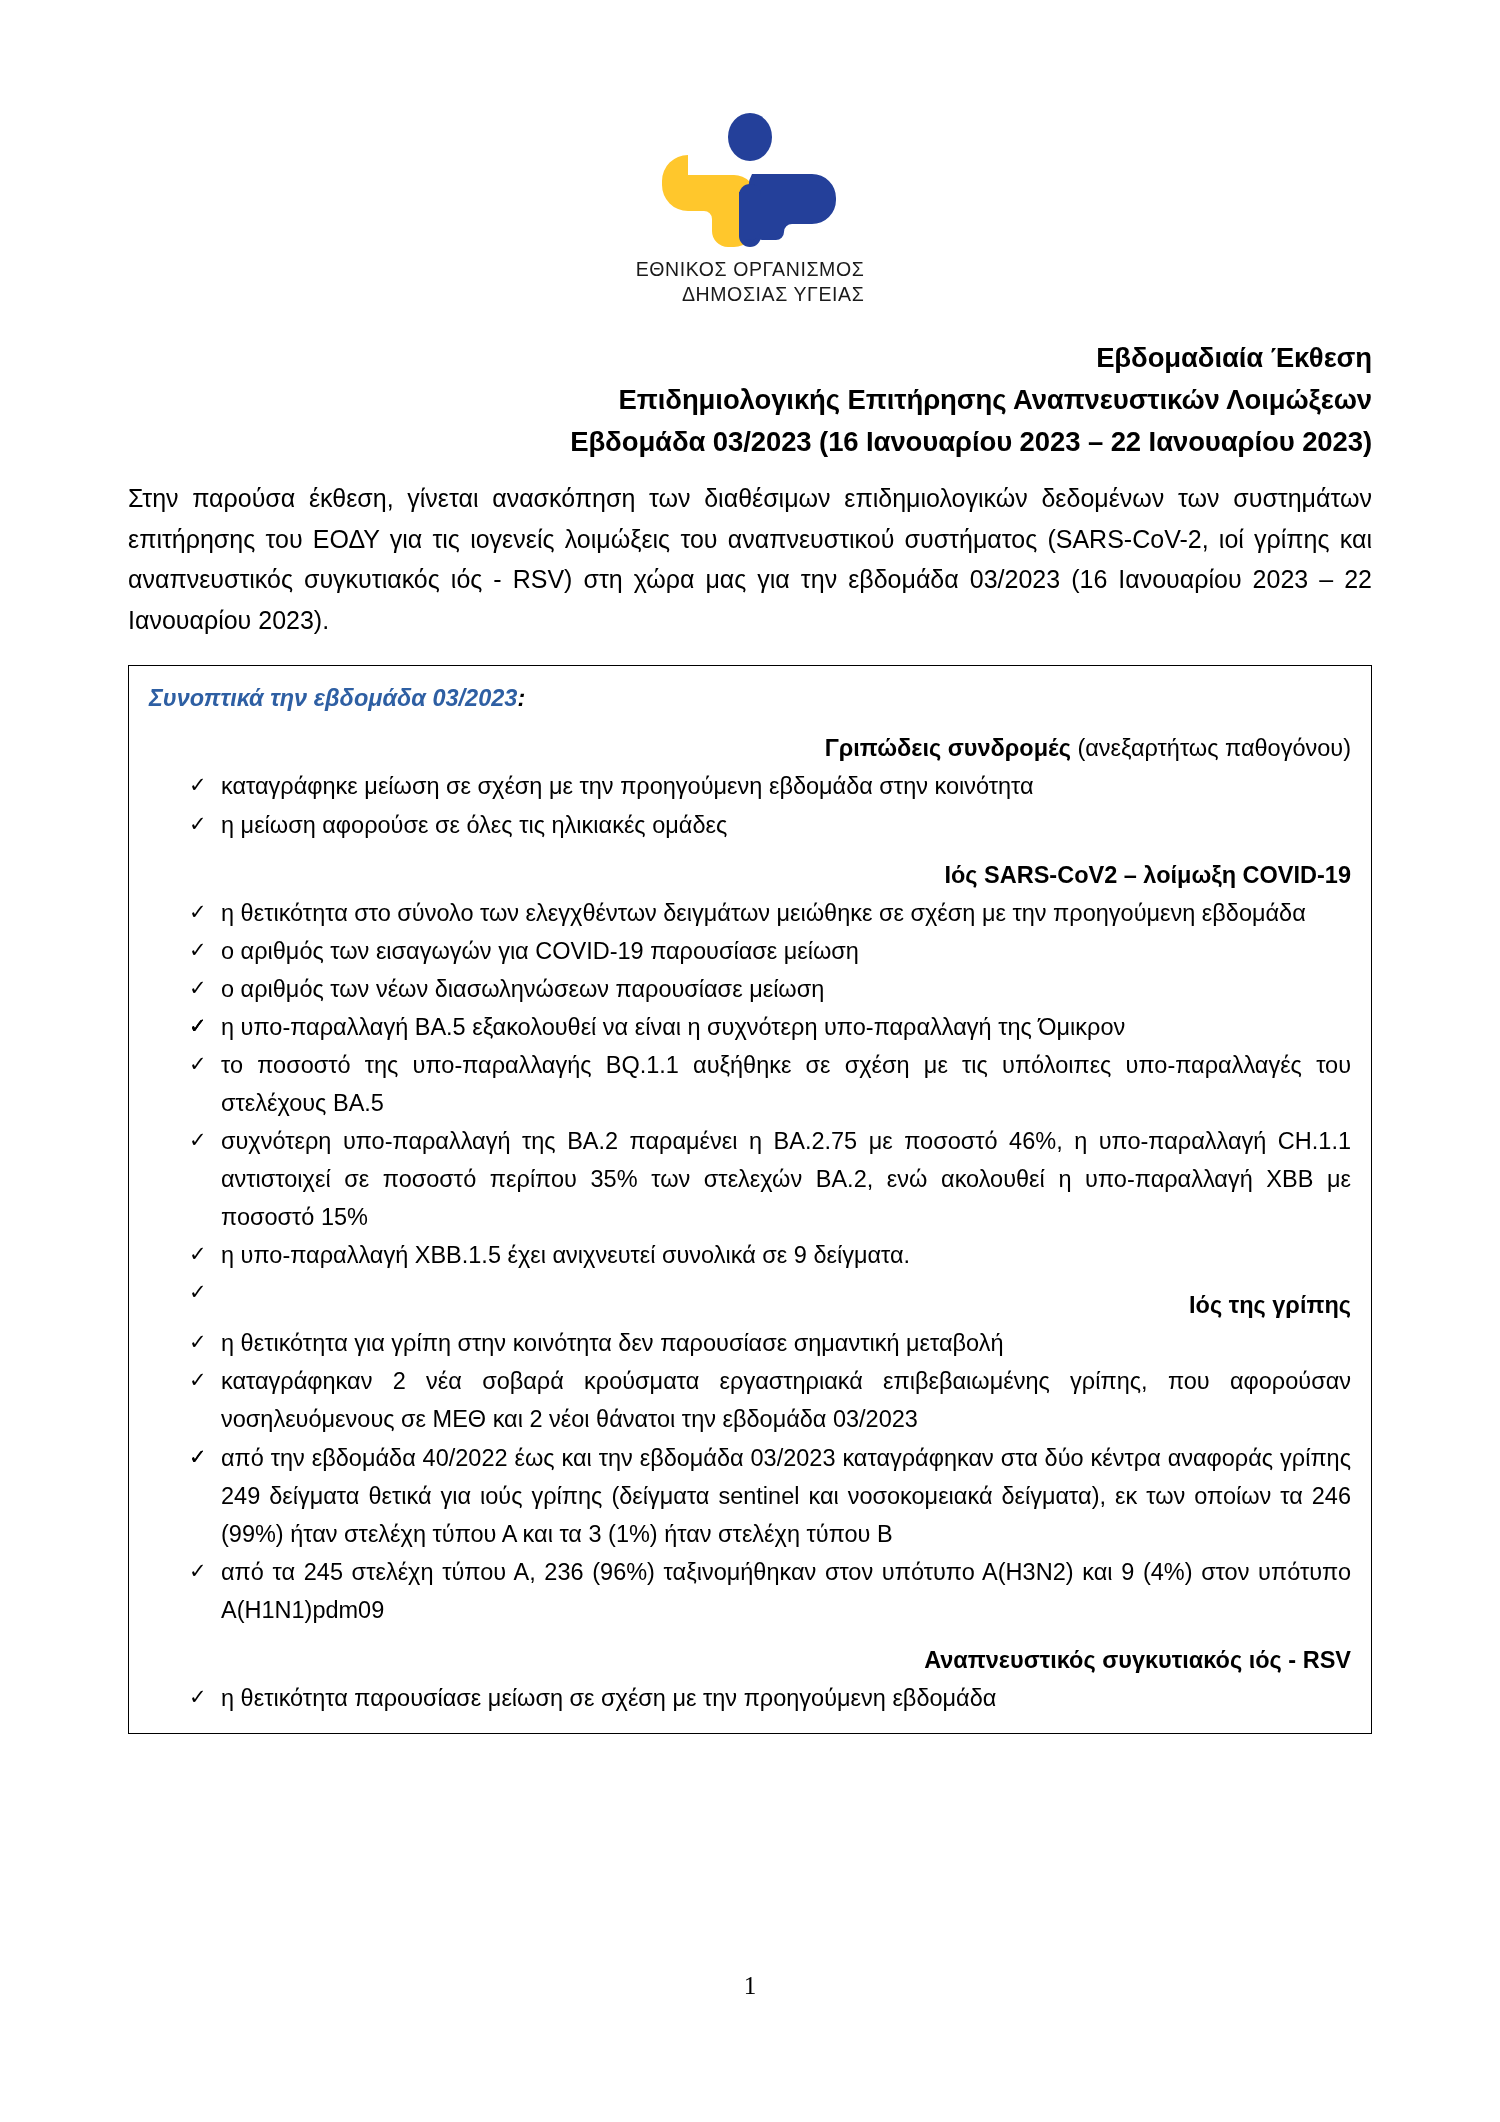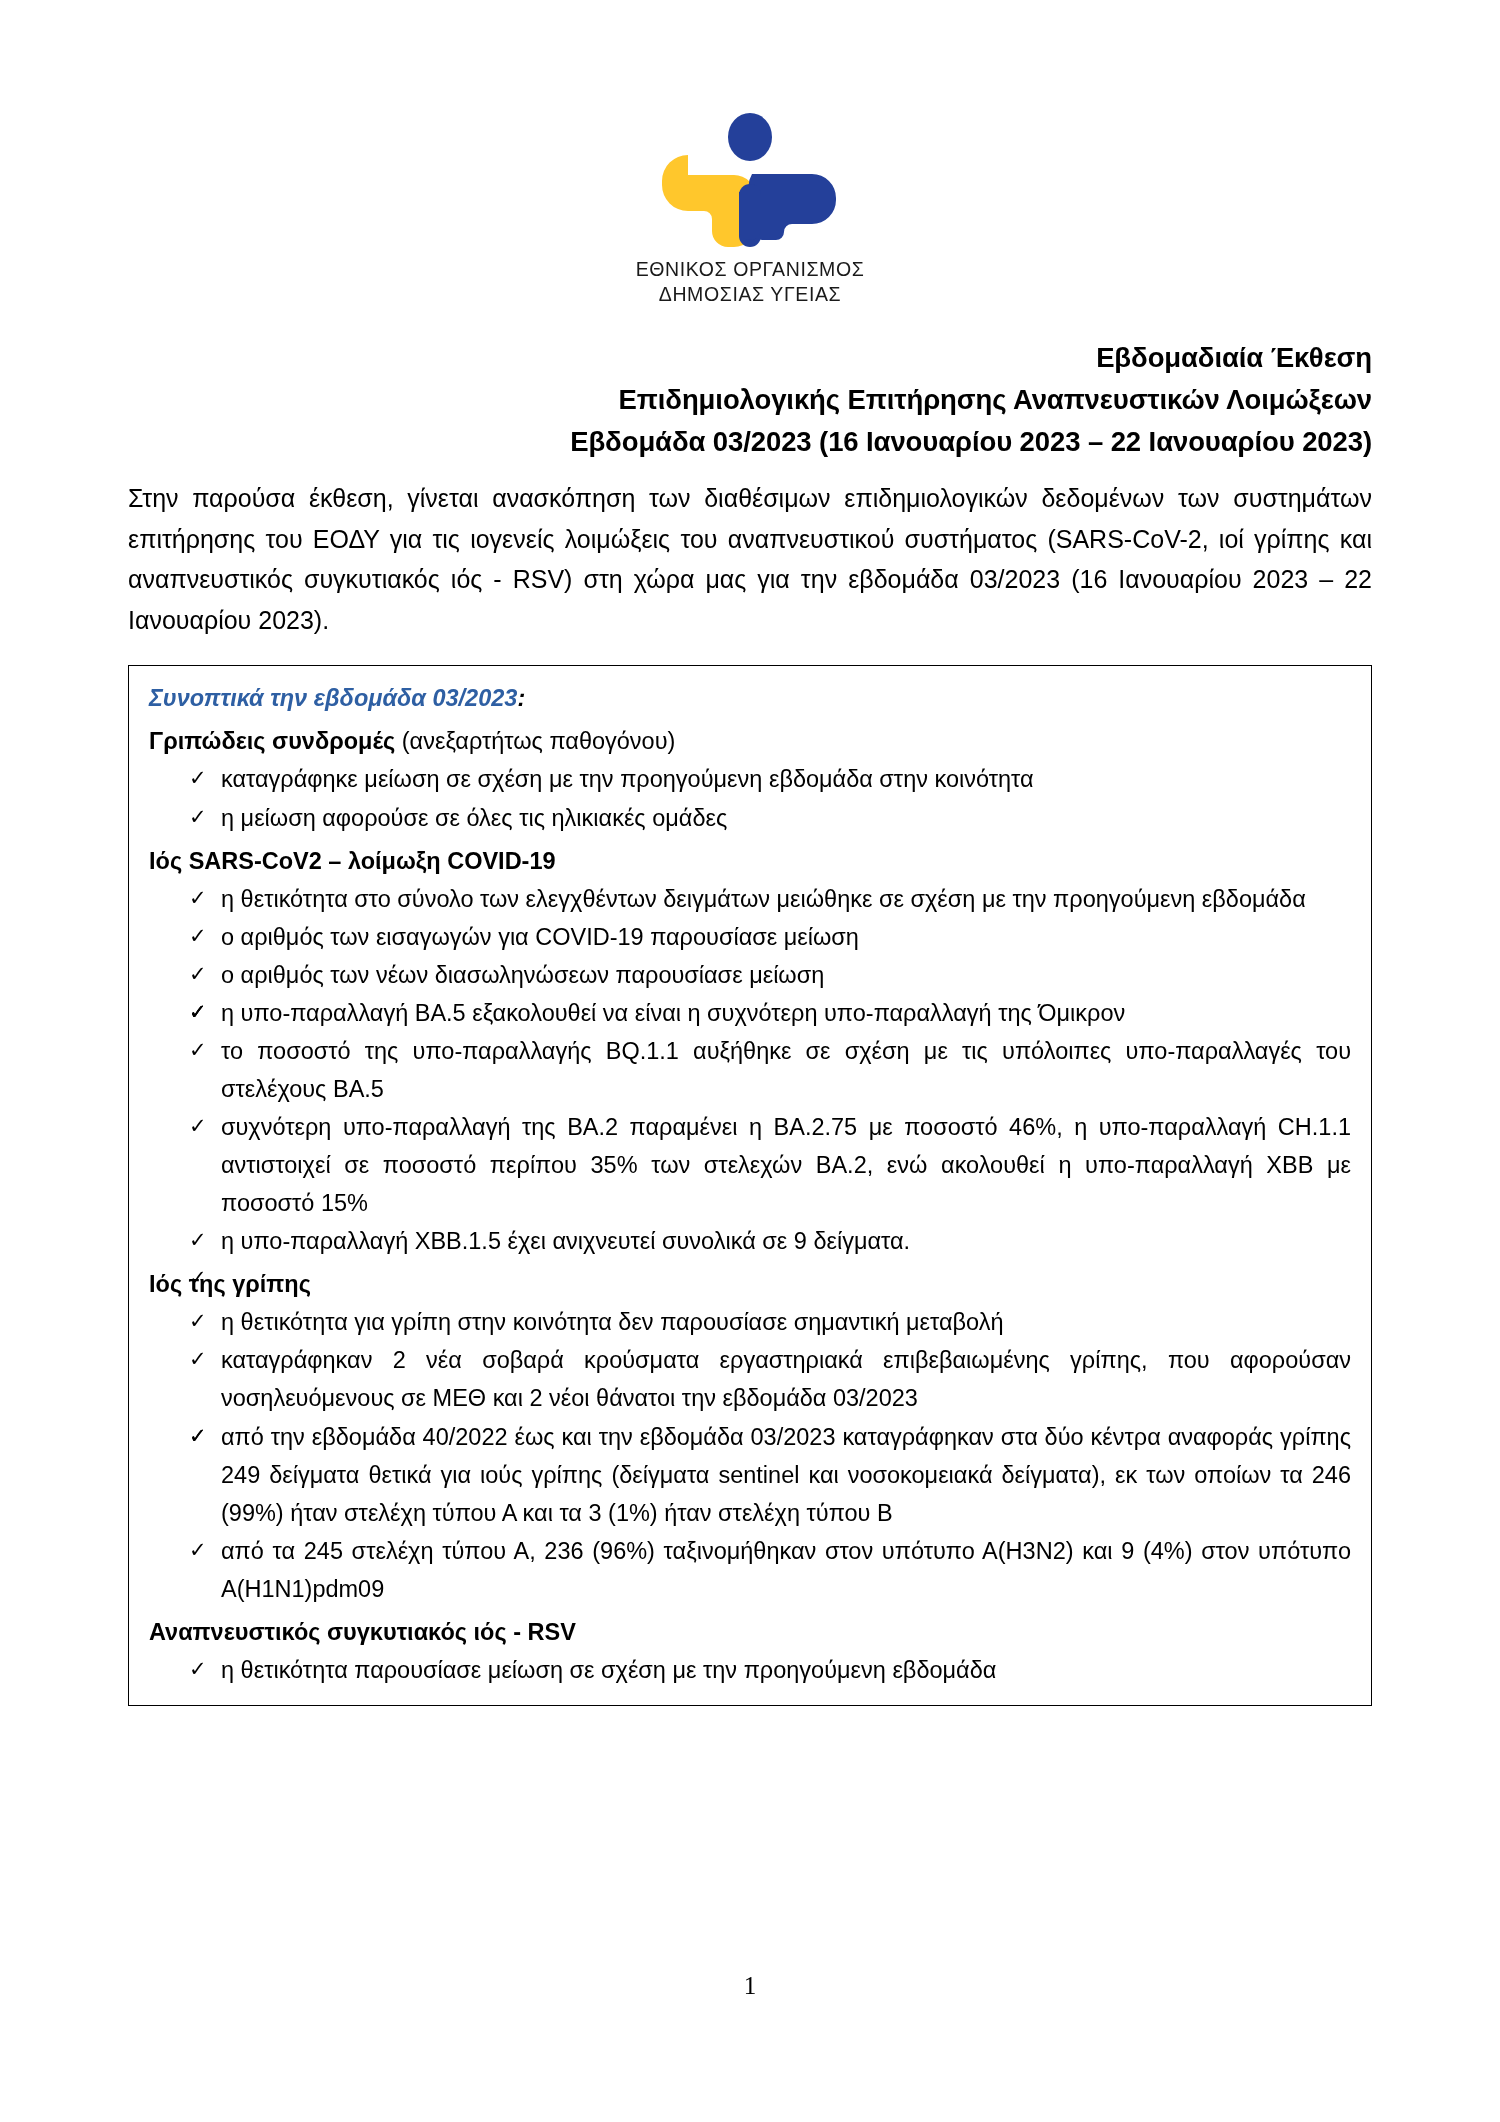--- a/index.html
+++ b/index.html
@@ -31,21 +31,21 @@
     flex-direction: column;
     align-items: center;
   }
   .logo-mark {
     width: 190px;
     height: 135px;
     display: block;
   }
   .logo-text {
     margin-top: 10px;
-    text-align: center;
+    text-align: right;
     font-family: "Liberation Sans", sans-serif;
     font-size: 19.5px;
     letter-spacing: 0.6px;
     line-height: 1.28;
     color: #1a1a1a;
   }
 
   
   .title-block {
     margin-top: 30px;
@@ -93,21 +93,22 @@
   .box-heading-italic .colon {
     color: #000000;
     font-style: italic;
     font-weight: bold;
   }
   .group-heading {
     font-weight: bold;
     font-size: 23.5px;
     line-height: 1.62;
     color: #000000;
-    margin-top: 5px;
+    margin-top: 12px;
+    text-align: right;
   }
   .group-heading .normal {
     font-weight: normal;
   }
   ul.checklist {
     list-style: none;
     margin: 0;
     padding: 0;
   }
   ul.checklist > li {

